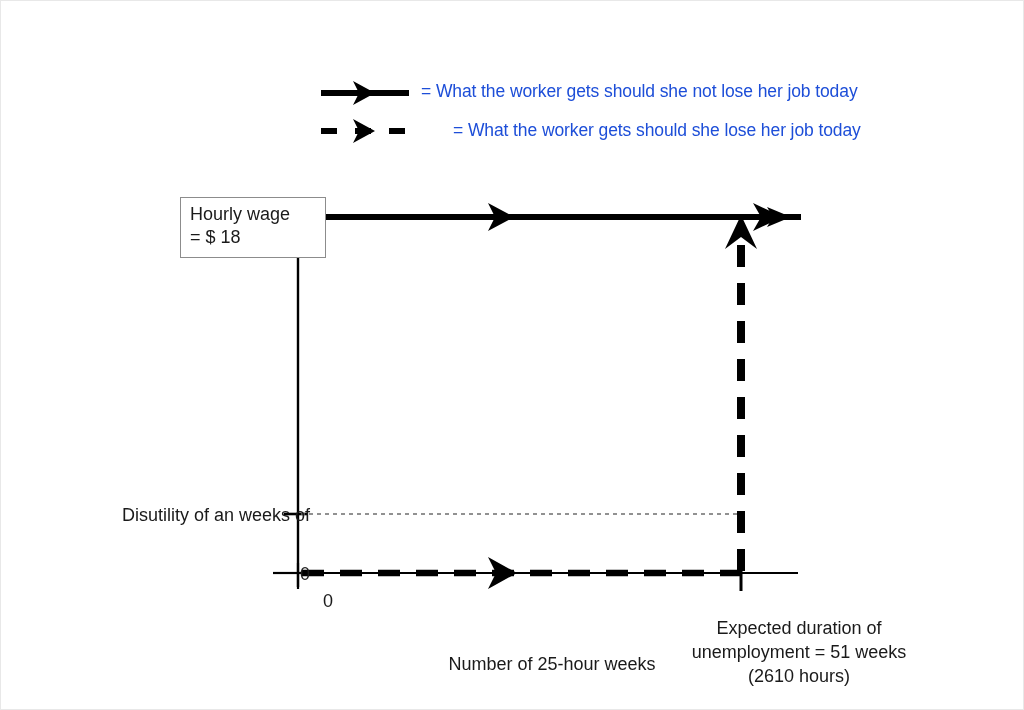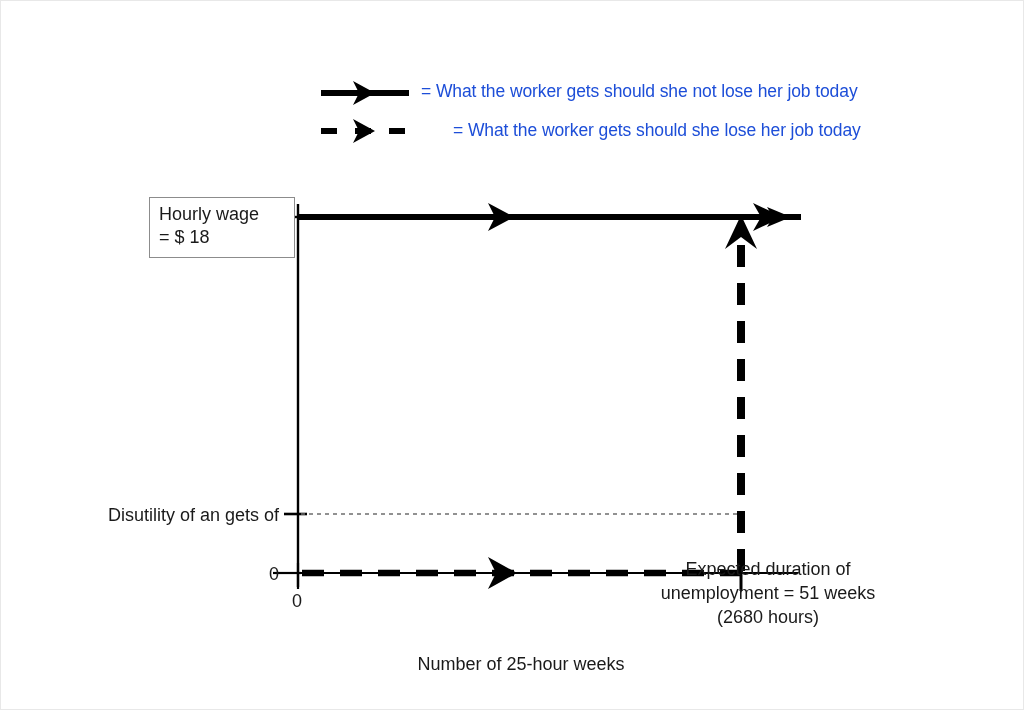--- a/index.html
+++ b/index.html
@@ -33,20 +33,21 @@
     letter-spacing: -0.1px;
   }
   #legend-row-solid-text { left: 420px; top: 80px; }
   #legend-row-dashed-text { left: 420px; top: 119px; margin-left: 32px; }
 
   .axis-label {
     position: absolute;
     font-size: 18px;
     color: #1a1a1a;
     line-height: 1.30;
+    margin-left: 31px;
   }
 
   #wage-callout {
     left: 148px;
     top: 196px;
     width: 146px;
     height: 61px;
     border: 1px solid #8c8c8c;
     background: #ffffff;
     box-sizing: border-box;
@@ -69,21 +70,21 @@
     text-align: right;
   }
   #zero-x-label {
     left: 278px;
     top: 589px;
     width: 36px;
     text-align: center;
   }
   #duration-label {
     left: 612px;
-    top: 557px;
+    top: 616px;
     width: 310px;
     text-align: center;
     line-height: 1.32;
   }
   #duration-label div { white-space: nowrap; }
   #xaxis-caption {
     left: 360px;
     top: 652px;
     width: 320px;
     text-align: center;
@@ -157,28 +158,28 @@
 
   <div class="legend-text" id="legend-row-solid-text">= What the worker gets should she not lose her job today</div>
   <div class="legend-text" id="legend-row-dashed-text">= What the worker gets should she lose her job today</div>
 
   <div class="axis-label" id="wage-callout">
     <div>Hourly wage</div>
     <div>= $ 18</div>
   </div>
 
   <div class="axis-label" id="disutility-label">
-    <div>Disutility of an gets of</div>
+    <div>Disutility of an weeks of</div>
   </div>
 
   <div class="axis-label" id="zero-y-label">0</div>
 
   <div class="axis-label" id="zero-x-label">0</div>
 
   <div class="axis-label" id="duration-label">
     <div>Expected duration of</div>
     <div>unemployment = 51 weeks</div>
-    <div>(2680 hours)</div>
+    <div>(2610 hours)</div>
   </div>
 
   <div class="axis-label" id="xaxis-caption">Number of 25-hour weeks</div>
 
 </div>
 
 </body></html>

